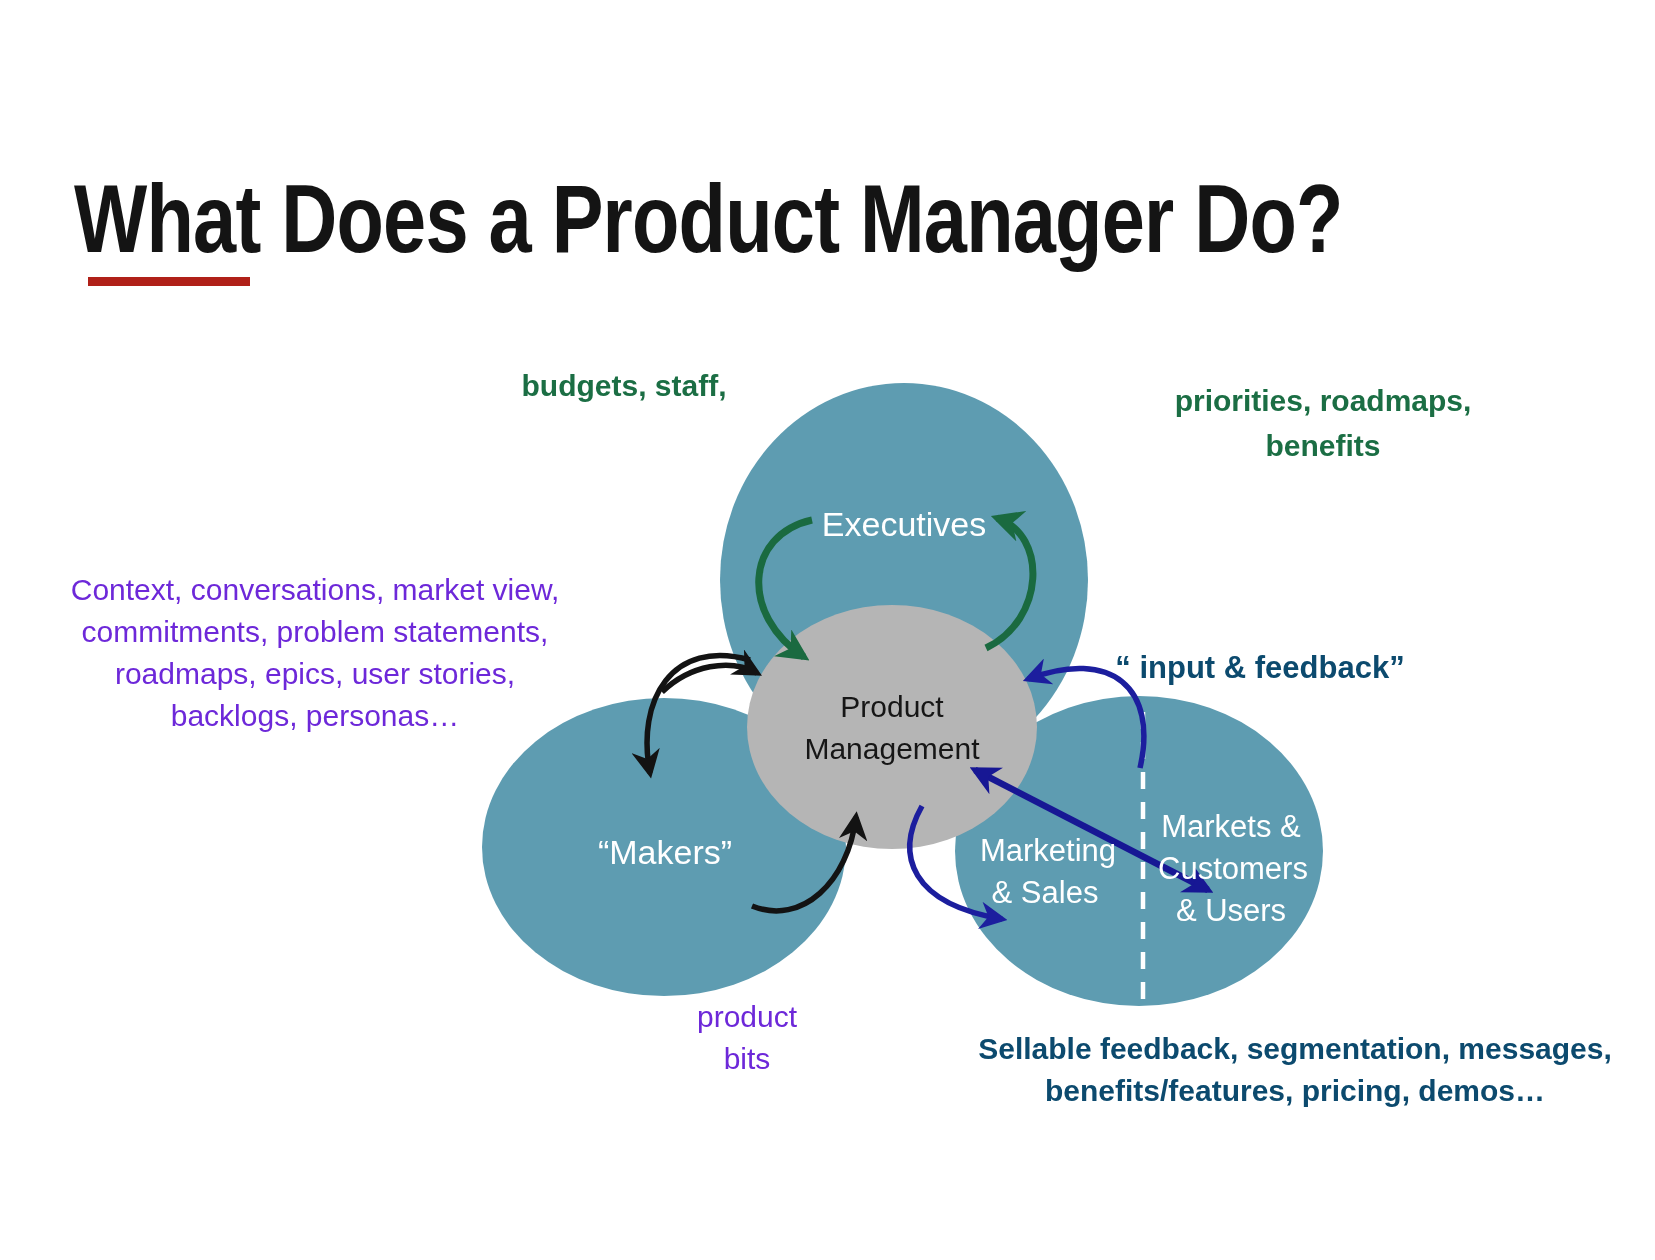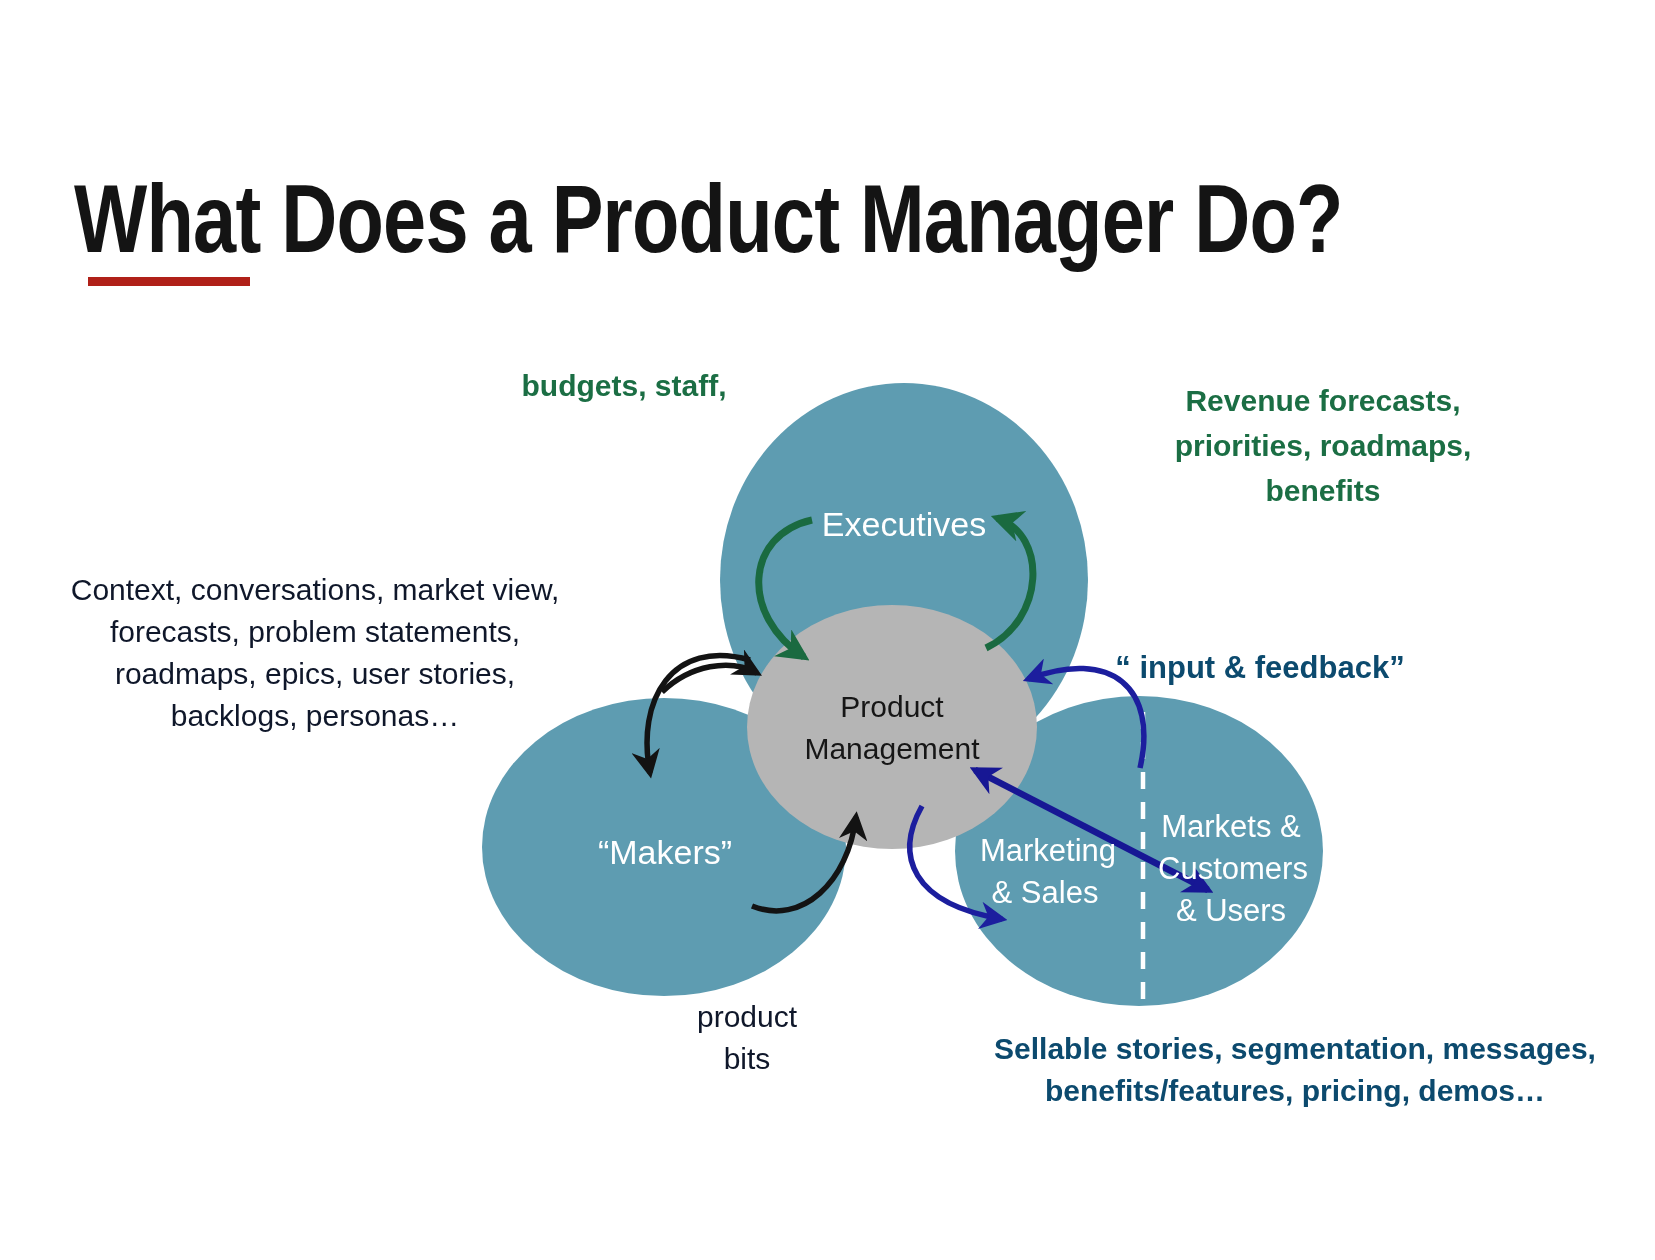--- a/index.html
+++ b/index.html
@@ -19,21 +19,21 @@
   }
   #bottom-bar{
     position:absolute;left:0;bottom:0;width:1655px;height:8px;background:#d6d6d6;
   }
   svg{position:absolute;left:0;top:0;}
   svg text{font-family:"Liberation Sans","DejaVu Sans",sans-serif;}
   .ann{
     position:absolute;text-align:center;font-size:30px;line-height:42px;white-space:nowrap;
   }
   .ann.green{color:#1b6e44;font-weight:700;}
-  .ann.black{color:#0f172a;}
+  .ann.black{color:#6d28d9;}
   .ann.navy{color:#0c4a6e;font-weight:600;}
   .ann.wide-lines{line-height:45px;}
   .ann.big{font-size:31px;}
 </style>
 </head>
 <body>
 
 <div id="slide">
 
   <div id="title">What Does a Product Manager Do?</div>
@@ -83,40 +83,39 @@
     <text x="1231" y="890" font-size="31" fill="#ffffff" text-anchor="middle" dominant-baseline="central">&amp; Users</text>
     <text x="892" y="686" font-size="30" fill="#161616" text-anchor="middle" dominant-baseline="central">Product</text>
     <text x="892" y="728" font-size="30" fill="#161616" text-anchor="middle" dominant-baseline="central">Management</text>
   </svg>
 
   <div class="ann green" style="left:449px;top:345px;width:350px">
     <div>budgets, staff,</div>
   </div>
 
   <div class="ann green wide-lines" style="left:1063px;top:358px;width:520px">
-    <div>Revenue forecasts,</div>
     <div>priorities, roadmaps,</div>
     <div>benefits</div>
   </div>
 
   <div class="ann black" style="left:15px;top:549px;width:600px">
     <div>Context, conversations, market view,</div>
-    <div>forecasts, problem statements,</div>
+    <div>commitments, problem statements,</div>
     <div>roadmaps, epics, user stories,</div>
     <div>backlogs, personas…</div>
   </div>
 
   <div class="ann navy big" style="left:1040px;top:627px;width:440px">
     <div>“ input &amp; feedback”</div>
   </div>
 
   <div class="ann black" style="left:597px;top:976px;width:300px">
     <div>product</div>
     <div>bits</div>
   </div>
 
   <div class="ann navy" style="left:975px;top:1008px;width:640px">
-    <div>Sellable stories, segmentation, messages,</div>
+    <div>Sellable feedback, segmentation, messages,</div>
     <div>benefits/features, pricing, demos…</div>
   </div>
 
   <div id="bottom-bar"></div>
 </div>
 
 </body></html>

